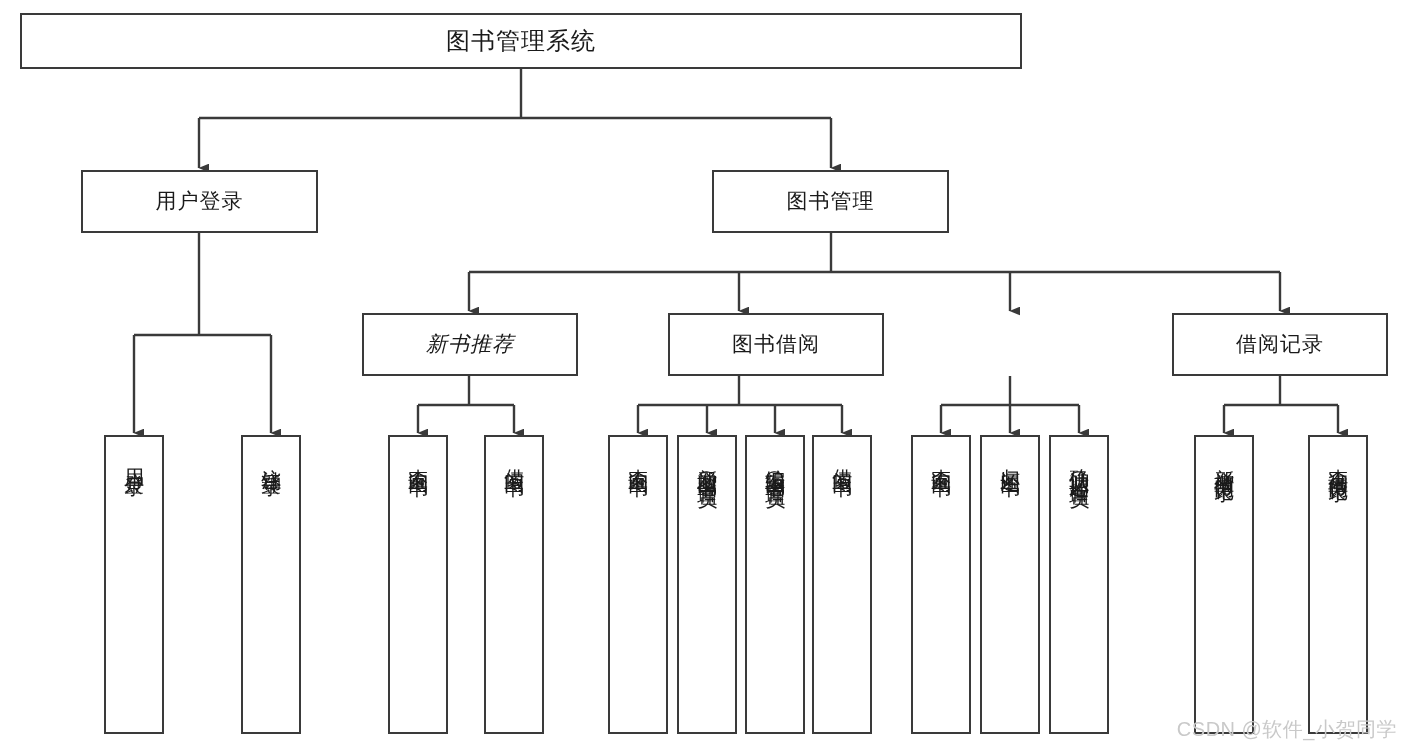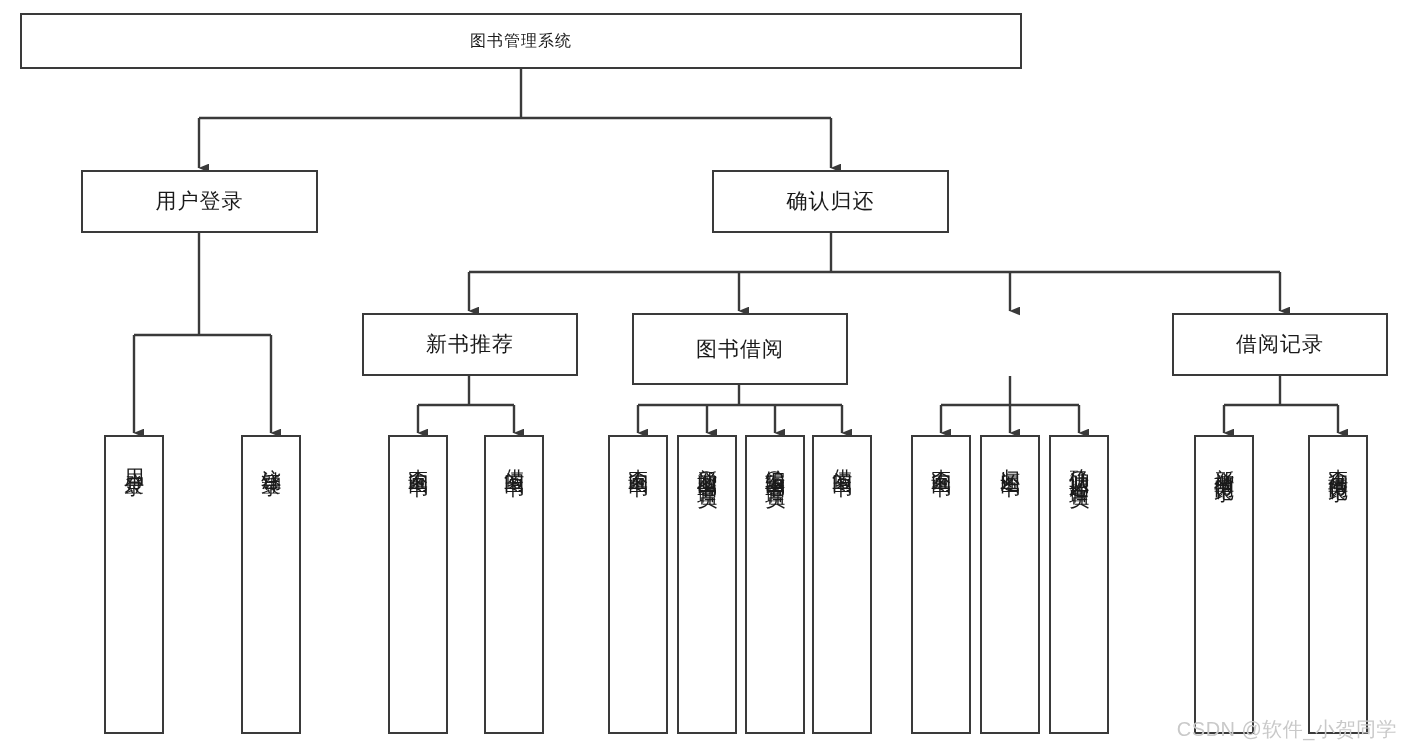--- a/index.html
+++ b/index.html
@@ -42,21 +42,21 @@
     line-height: 1.18;
     color: #1a1a1a;
     white-space: nowrap;
   }
   
   .node.horiz .node-label {
     font-size: 21px;
     letter-spacing: 1px;
   }
   .node.root .node-label {
-    font-size: 16px;
+    font-size: 24px;
     letter-spacing: 1px;
   }
   
   .node.vert {
     align-items: flex-start;
     justify-content: center;
     padding-top: 16px;
   }
   .node.vert .node-label {
     writing-mode: vertical-rl;
@@ -134,27 +134,27 @@
   </svg>
 
   <div class="node horiz root" style="left:20px; top:13px; width:1002px; height:56px;">
     <span class="node-label">图书管理系统</span>
   </div>
 
   <div class="node horiz" style="left:81px; top:170px; width:237px; height:63px;">
     <span class="node-label">用户登录</span>
   </div>
   <div class="node horiz" style="left:712px; top:170px; width:237px; height:63px;">
-    <span class="node-label">确认归还</span>
-  </div>
-
-  <div class="node horiz" style="left:362px; top:313px; width:216px; height:63px;">
+    <span class="node-label">图书管理</span>
+  </div>
+
+  <div class="node horiz" style="left:362px; top:313px; width:216px; height:63px;font-style:italic;">
     <span class="node-label">新书推荐</span>
   </div>
-  <div class="node horiz" style="left:632px; top:313px; width:216px; height:72px;">
+  <div class="node horiz" style="left:668px; top:313px; width:216px; height:63px;">
     <span class="node-label">图书借阅</span>
   </div>
   <div class="node horiz" style="left:1172px; top:313px; width:216px; height:63px;">
     <span class="node-label">借阅记录</span>
   </div>
 
   <div class="node vert" style="left:104px; top:435px; width:60px; height:299px;">
     <span class="node-label">用户登录</span>
   </div>
   <div class="node vert" style="left:241px; top:435px; width:60px; height:299px;">

